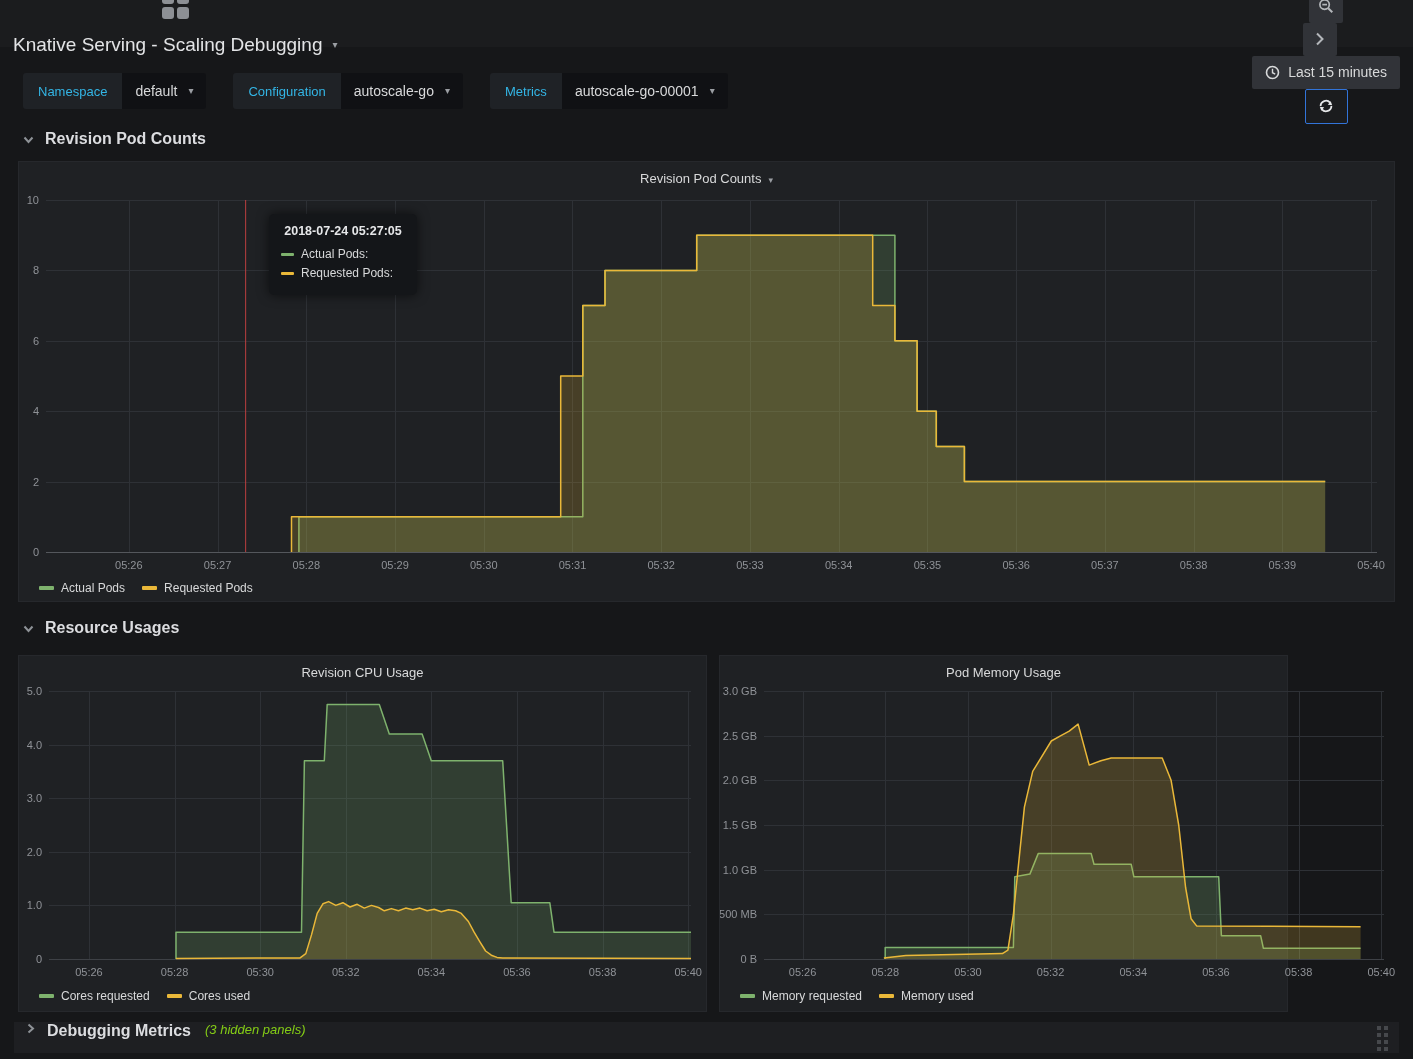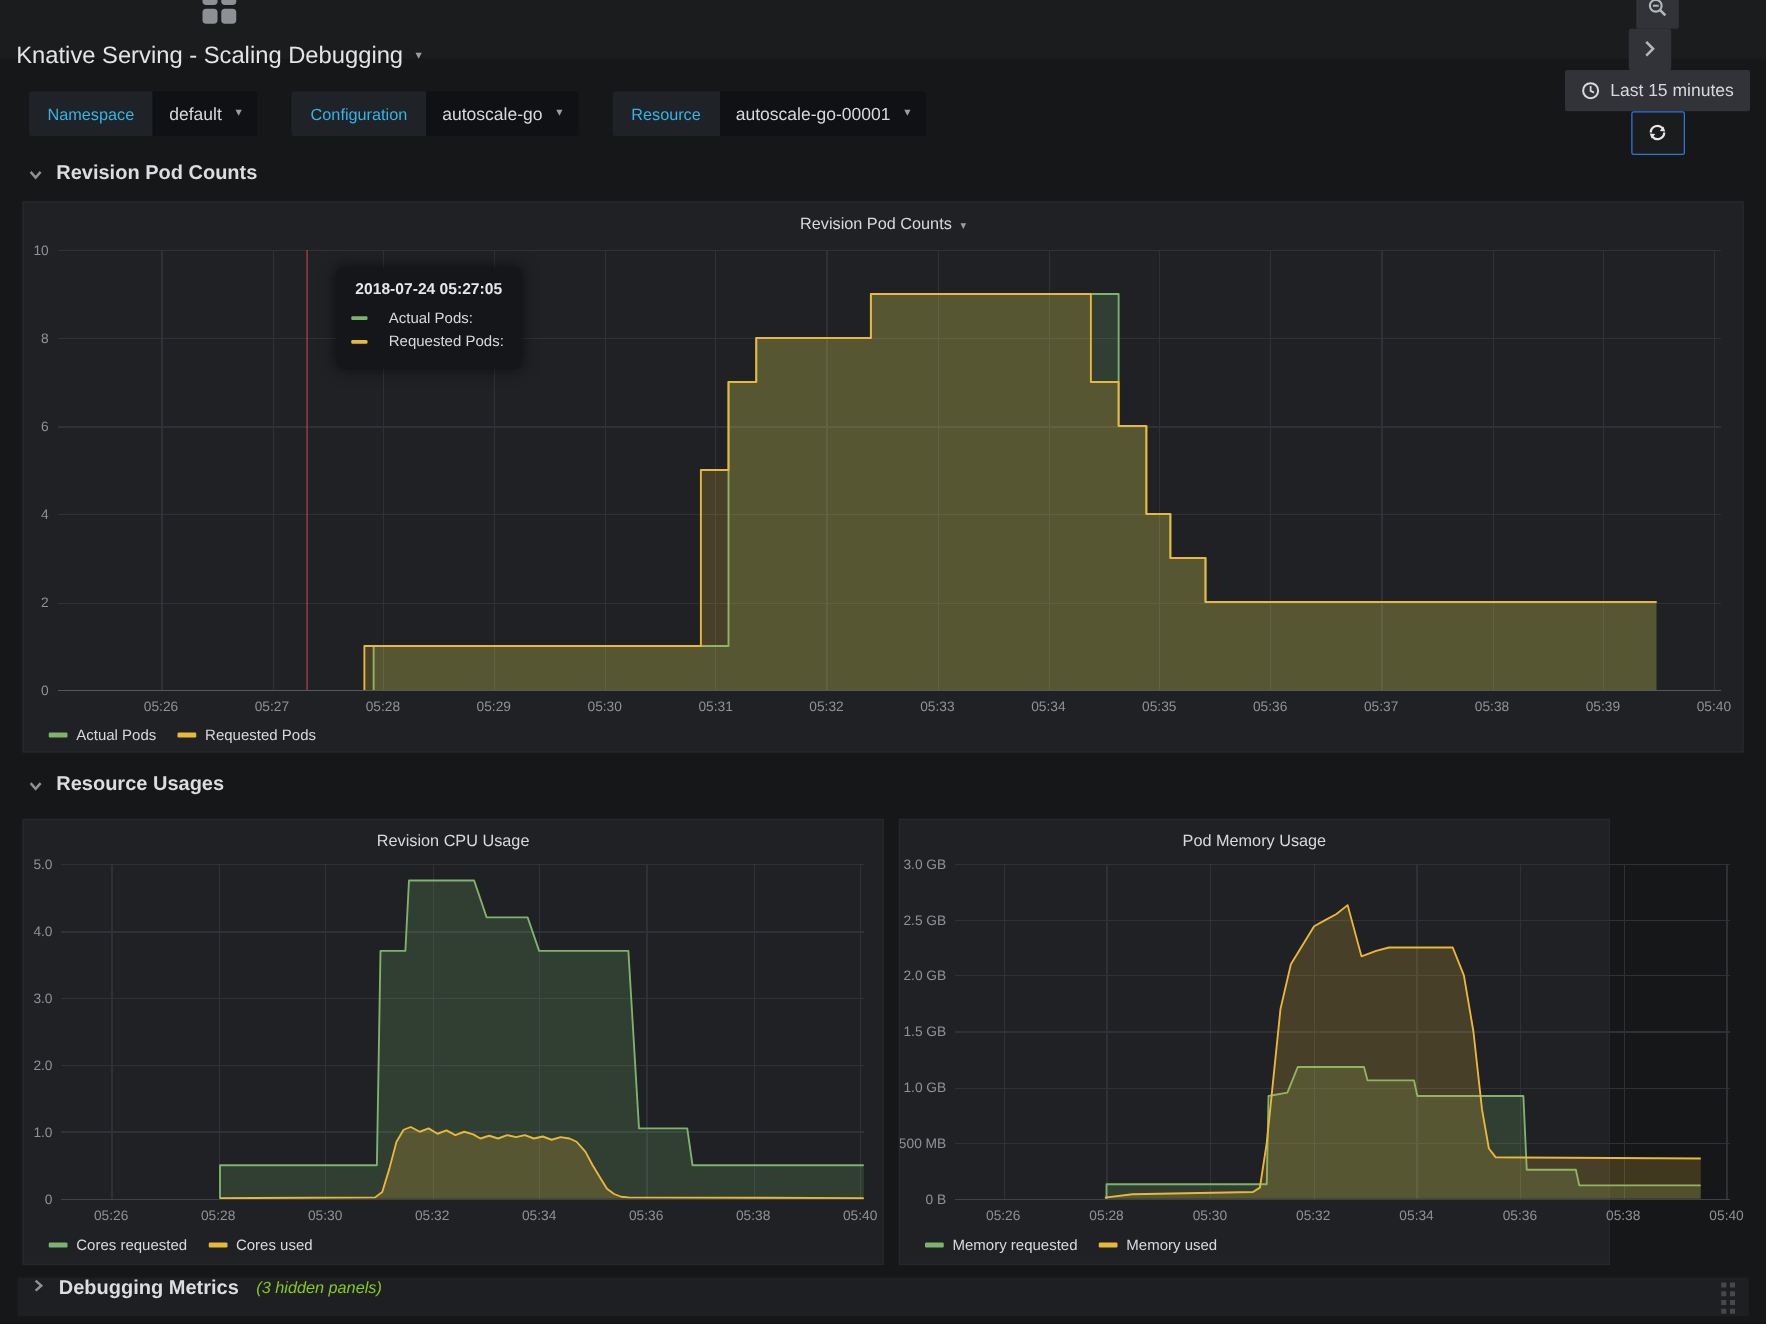--- a/index.html
+++ b/index.html
@@ -45,21 +45,21 @@
   .legend{position:absolute;left:20px;display:flex;gap:17px;font-size:12px;color:#d8d9da;align-items:center;}
   #panel-pod .legend{top:419px;}
   #panel-cpu .legend,#panel-mem .legend{top:333px;}
   .l-item{display:flex;align-items:center;gap:7px;cursor:pointer;}
   .dash{width:15px;height:4px;border-radius:1px;display:inline-block;}
 
   
   .gtooltip{position:absolute;left:250px;top:52px;width:148px;background:#141619;border-radius:5px;
             padding:10px 12px;box-shadow:0 0 12px rgba(0,0,0,.6);font-size:12px;z-index:5;box-sizing:border-box;}
   .tt-time{font-weight:700;color:#e6e7e9;text-align:center;margin-bottom:9px;font-size:12.5px;}
-  .tt-row{display:flex;align-items:center;gap:17px;color:#d8d9da;margin:5px 0;}
+  .tt-row{display:flex;align-items:center;gap:7px;color:#d8d9da;margin:5px 0;}
   .tt-dash{width:13px;height:3px;border-radius:1px;flex:0 0 auto;}
 
   
   .collapsed-row{position:absolute;left:14px;top:1022px;width:1385px;height:31px;background:#1e1f22;
                  display:flex;padding:0 10px;box-sizing:border-box;cursor:pointer;}
   .cr-title{font-size:16px;font-weight:700;color:#dcdde0;margin-left:10px;}
   .cr-note{font-size:13px;font-style:italic;color:#84cc16;margin-left:14px;}
   .drag-dots{position:absolute;right:11px;top:4px;display:grid;grid-template-columns:repeat(2,4px);grid-gap:3px;}
   .drag-dots i{width:4px;height:4px;background:#46484c;display:block;}
 
@@ -136,21 +136,21 @@
       </span>
     </div>
     <div class="var-group">
       <span class="var-label">Configuration</span>
       <span class="var-value">
         <span>autoscale-go</span>
         <span class="caret">▾</span>
       </span>
     </div>
     <div class="var-group">
-      <span class="var-label">Resource</span>
+      <span class="var-label">Metrics</span>
       <span class="var-value">
         <span>autoscale-go-00001</span>
         <span class="caret">▾</span>
       </span>
     </div>
   </div>
 
   <div class="row-head" id="row-pod">
     <svg width="13" height="13" viewBox="0 0 13 13">
       <path d="M2.5 4.5 L6.5 9 L10.5 4.5" fill="none" stroke="#8e9297" stroke-width="2"></path>

